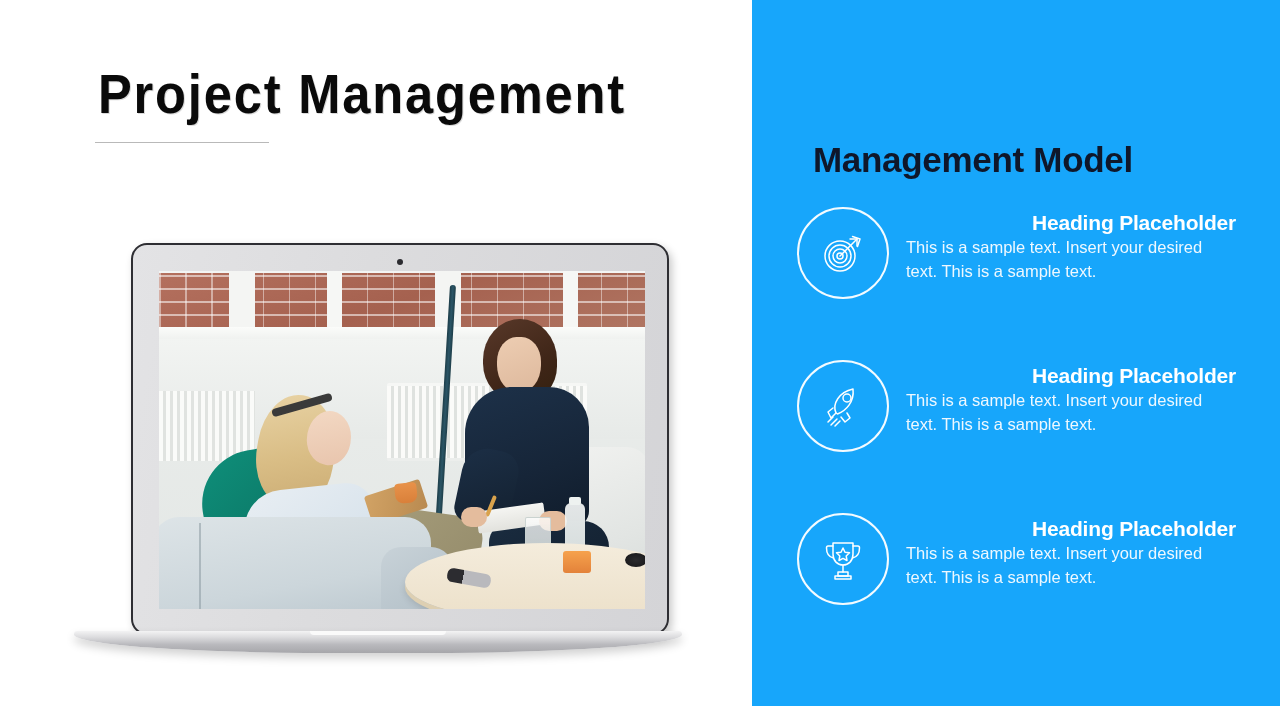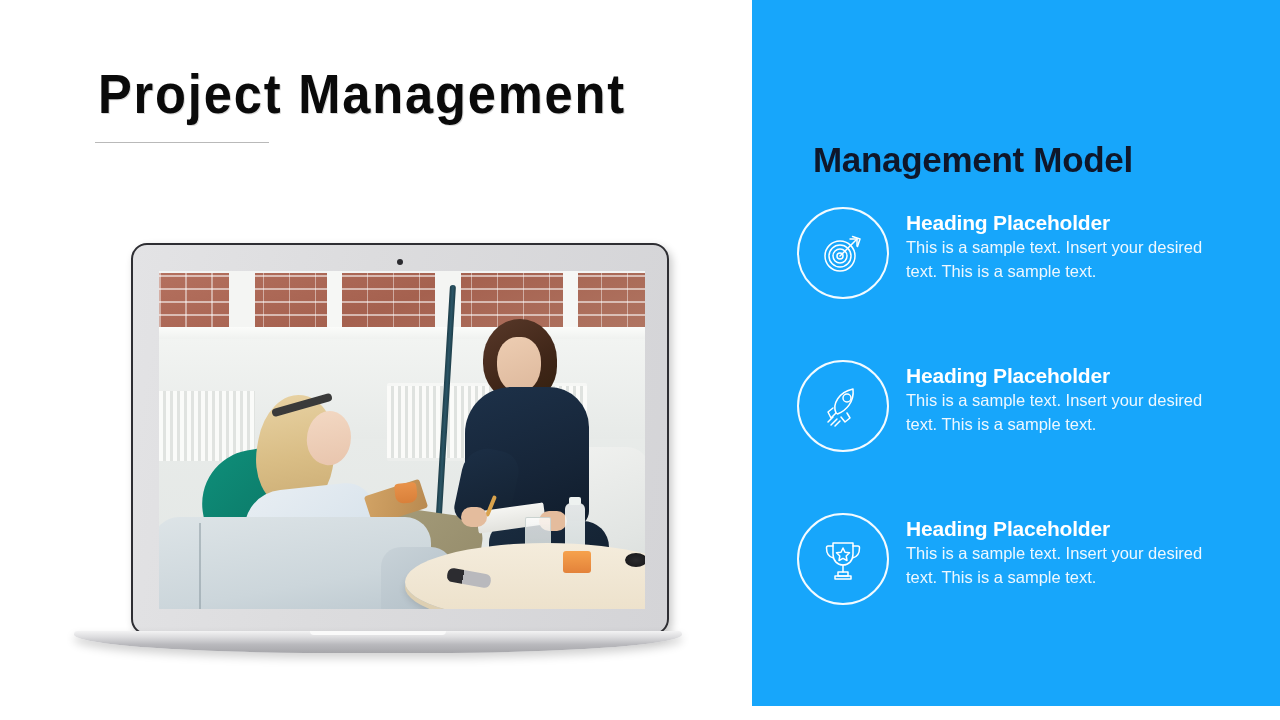--- a/index.html
+++ b/index.html
@@ -315,21 +315,21 @@
     flex:0 0 auto;
     width:92px; height:92px; margin-top:2px;
     border:2px solid rgba(255,255,255,0.95);
     border-radius:50%;
     display:flex; align-items:center; justify-content:center;
   }
   .icon-circle svg { display:block; }
   .feature-text { margin-left:17px; padding-top:6px; }
   .feature-heading {
     font-size:21px; font-weight:bold; color:#ffffff;
-    letter-spacing:-0.2px; line-height:1.1; white-space:nowrap;
+    letter-spacing:-0.2px; line-height:1.1; white-space:nowrap;text-align:right;
   }
   .feature-body {
     margin-top:2px;
     font-size:16.5px; color:#eef8ff; line-height:1.45;
     max-width:330px;
   }
 </style>
 </head>
 <body>
 

